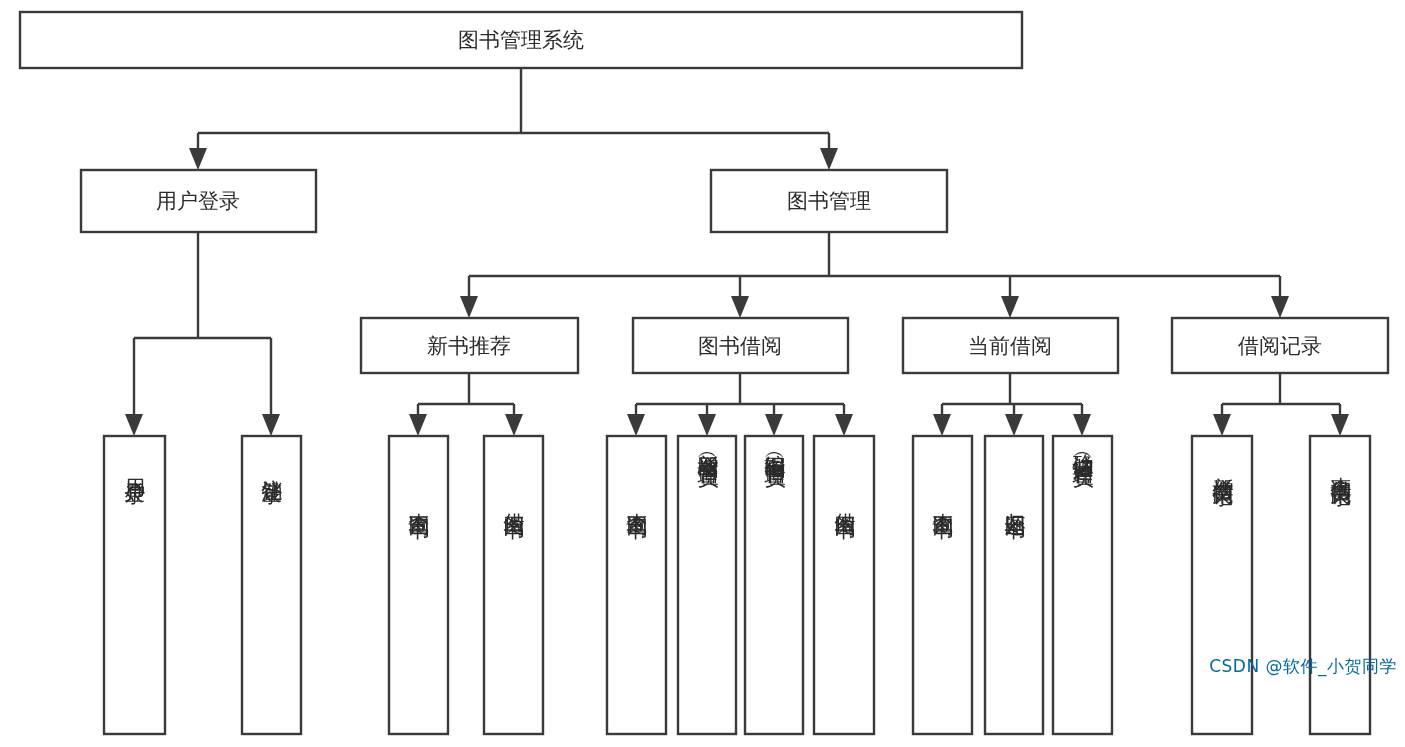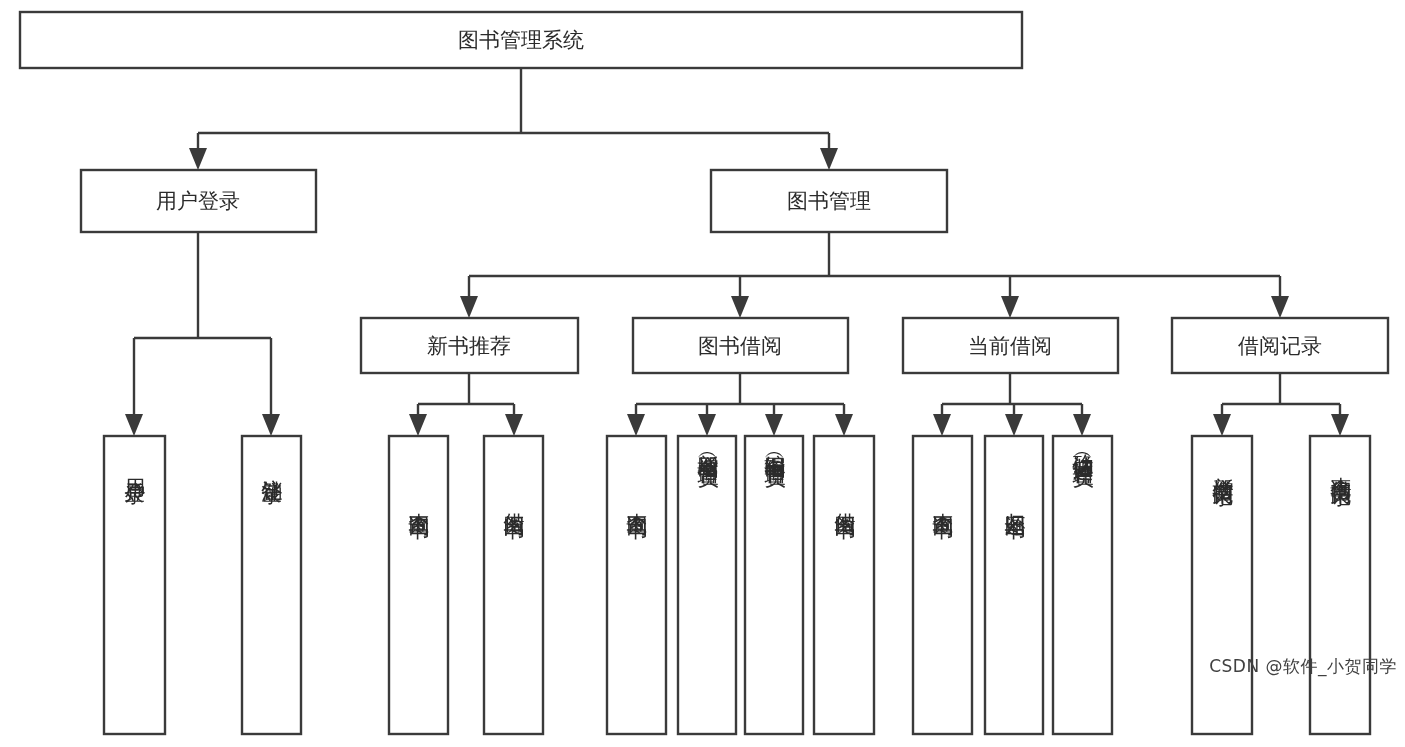--- a/index.html
+++ b/index.html
@@ -57,21 +57,21 @@
     text-anchor: middle;
     writing-mode: vertical-rl;
     letter-spacing: 2px;
   }
   .watermark {
     position: absolute;
     right: 8px;
     bottom: 4px;
     font-family: "DejaVu Sans", "Liberation Sans", sans-serif;
     font-size: 17px;
-    color: #404040;
+    color: #0369a1;
     white-space: nowrap;
     letter-spacing: 0.5px;
   }
 </style>
 </head>
 <body>
 
 <div id="diagram-root">
 
   <svg id="tree-svg" viewBox="0 0 1405 747" xmlns="http://www.w3.org/2000/svg">

